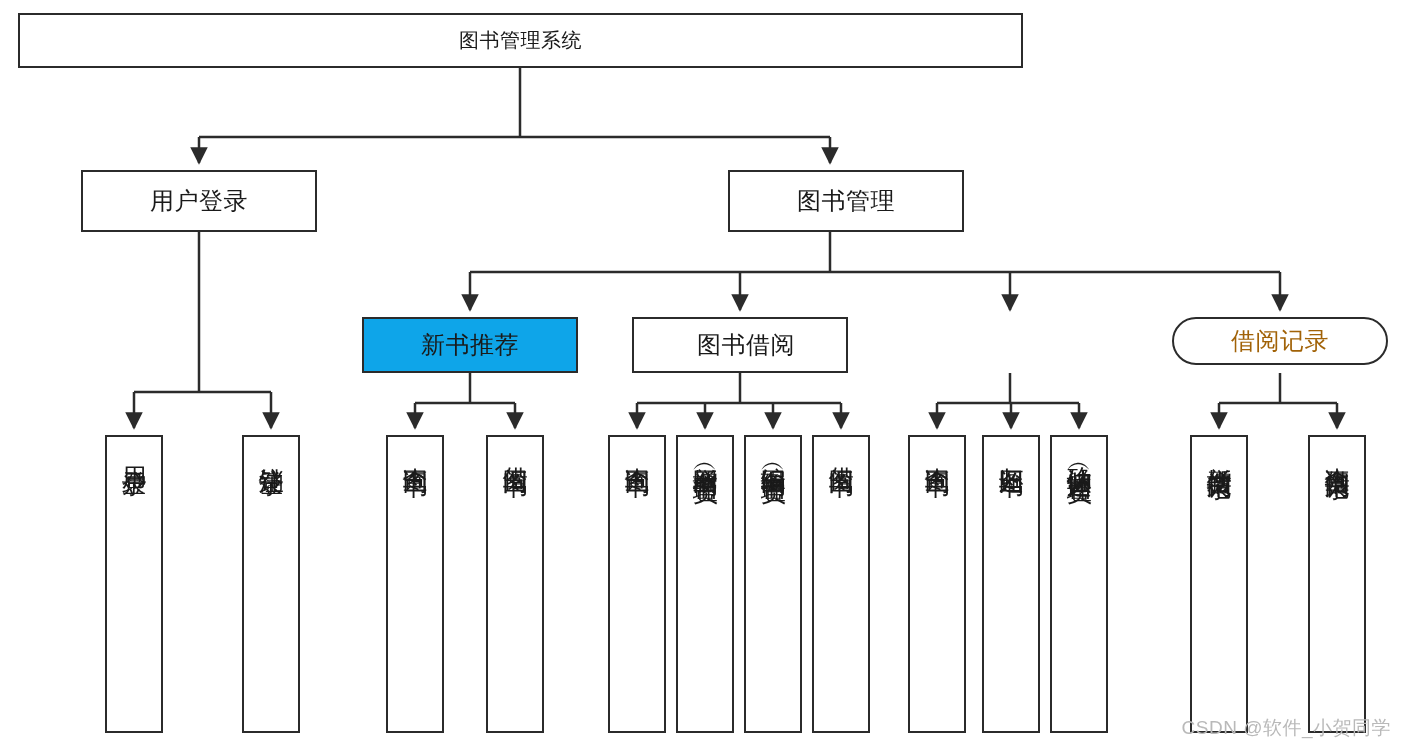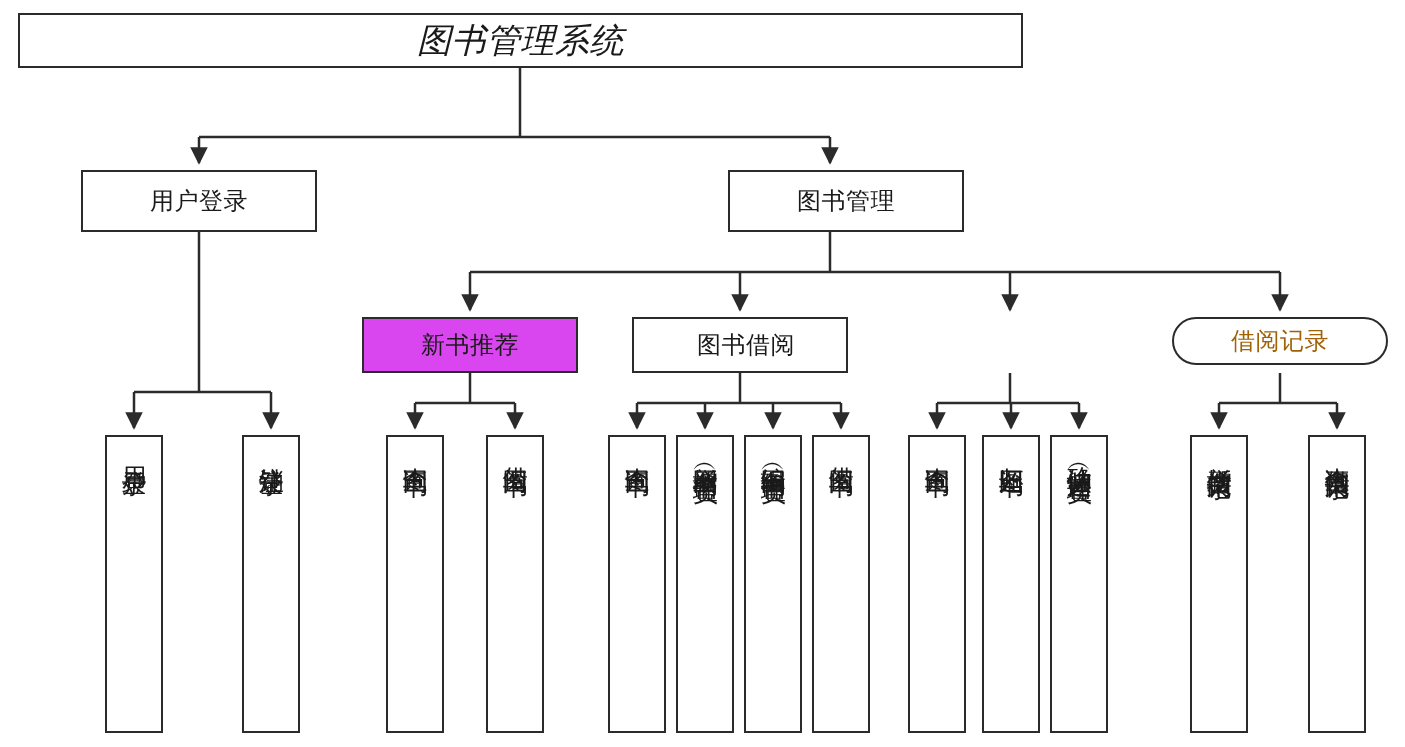--- a/index.html
+++ b/index.html
@@ -39,21 +39,21 @@
     color: #1a1a1a;
     z-index: 2;
   }
   .node-label {
     display: block;
     line-height: 1.18;
     letter-spacing: 0.5px;
     white-space: nowrap;
   }
   
-  .node.root .node-label { font-size: 34px; font-style: italic; }
+  .node.root .node-label { font-size: 20px; }
   
   .node.branch .node-label { font-size: 24px; }
   
   .node.leaf {
     align-items: flex-start;
     justify-content: center;
     padding-top: 10px;
   }
   .node.leaf .node-label {
     writing-mode: vertical-rl;
@@ -135,21 +135,21 @@
     <span class="node-label">图书管理系统</span>
   </div>
 
   <div class="node branch" id="node-l2-0" style="left: 81px; top: 170px; width: 236px; height: 62px; border-color: rgb(43, 43, 43); background: rgb(255, 255, 255); color: rgb(26, 26, 26);">
     <span class="node-label">用户登录</span>
   </div>
   <div class="node branch" id="node-l2-1" style="left: 728px; top: 170px; width: 236px; height: 62px; border-color: rgb(43, 43, 43); background: rgb(255, 255, 255); color: rgb(26, 26, 26);">
     <span class="node-label">图书管理</span>
   </div>
 
-  <div class="node branch" id="node-l3-0" style="left: 362px; top: 317px; width: 216px; height: 56px; border-color: rgb(43, 43, 43); background: #d946ef; color: rgb(26, 26, 26);">
+  <div class="node branch" id="node-l3-0" style="left: 362px; top: 317px; width: 216px; height: 56px; border-color: rgb(43, 43, 43); background: #0ea5e9; color: rgb(26, 26, 26);">
     <span class="node-label">新书推荐</span>
   </div>
   <div class="node branch" id="node-l3-1" style="left: 632px; top: 317px; width: 216px; height: 56px; border-color: rgb(43, 43, 43); background: rgb(255, 255, 255); color: rgb(26, 26, 26); padding-left: 12px;">
     <span class="node-label">图书借阅</span>
   </div>
   <div class="node branch" id="node-l3-3" style="left: 1172px; top: 317px; width: 216px; height: 48px; border-color: rgb(43, 43, 43); background: rgb(255, 255, 255); color: #a16207; border-radius: 27px;">
     <span class="node-label">借阅记录</span>
   </div>
 
   <div class="node leaf" id="node-leaf-0" style="left: 105px; top: 435px; width: 58px; height: 298px; border-color: rgb(43, 43, 43); background: rgb(255, 255, 255); color: rgb(26, 26, 26);">
@@ -185,13 +185,14 @@
   <div class="node leaf" id="node-leaf-10" style="left: 1050px; top: 435px; width: 58px; height: 298px; border-color: rgb(43, 43, 43); background: rgb(255, 255, 255); color: rgb(26, 26, 26);">
     <span class="node-label">确认归还（管理员）</span>
   </div>
   <div class="node leaf" id="node-leaf-11" style="left: 1190px; top: 435px; width: 58px; height: 298px; border-color: rgb(43, 43, 43); background: rgb(255, 255, 255); color: rgb(26, 26, 26);">
     <span class="node-label">新增借阅记录</span>
   </div>
   <div class="node leaf" id="node-leaf-12" style="left: 1308px; top: 435px; width: 58px; height: 298px; border-color: rgb(43, 43, 43); background: rgb(255, 255, 255); color: rgb(26, 26, 26);">
     <span class="node-label">查询借阅记录</span>
   </div>
 
+  <div id="watermark">CSDN @软件_小贺同学</div>
 </div>
 
 </body></html>

